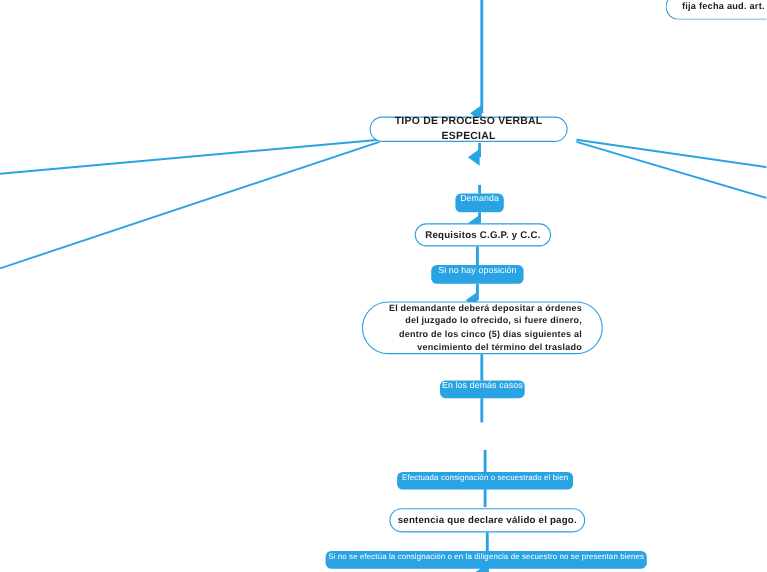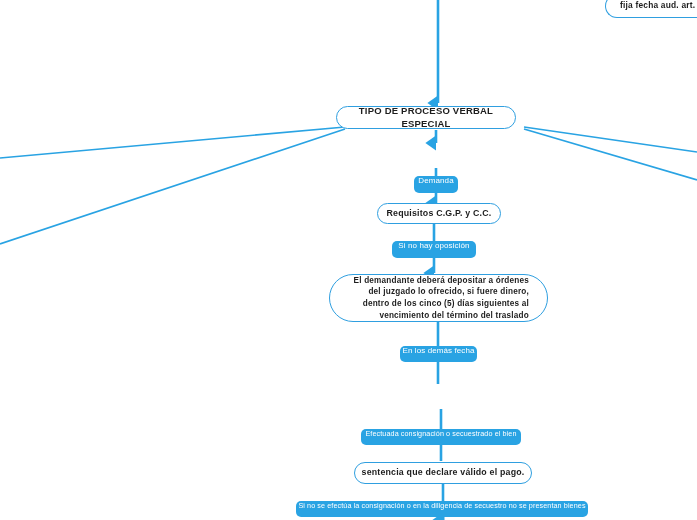--- a/index.html
+++ b/index.html
@@ -147,21 +147,21 @@
 
   <div class="chip t-chip" style="left:414px; top:176px; width:44px; height:17px;">
     <span>Demanda</span>
   </div>
 
   <div class="chip t-chip" style="left:392px; top:241px; width:84px; height:17px;">
     <span>Si no hay oposición</span>
   </div>
 
   <div class="chip t-chip" style="left:400px; top:346px; width:77px; height:16px;">
-    <span>En los demás fecha</span>
+    <span>En los demás casos</span>
   </div>
 
   <div class="chip t-chip-s" style="left:296px; top:501px; width:292px; height:16px;">
     <span>Si no se efectúa la consignación o en la diligencia de secuestro no se presentan bienes</span>
   </div>
 
   <div class="chip t-chip-s" style="left:361px; top:429px; width:160px; height:16px;">
     <span>Efectuada consignación o secuestrado el bien</span>
   </div>
 

